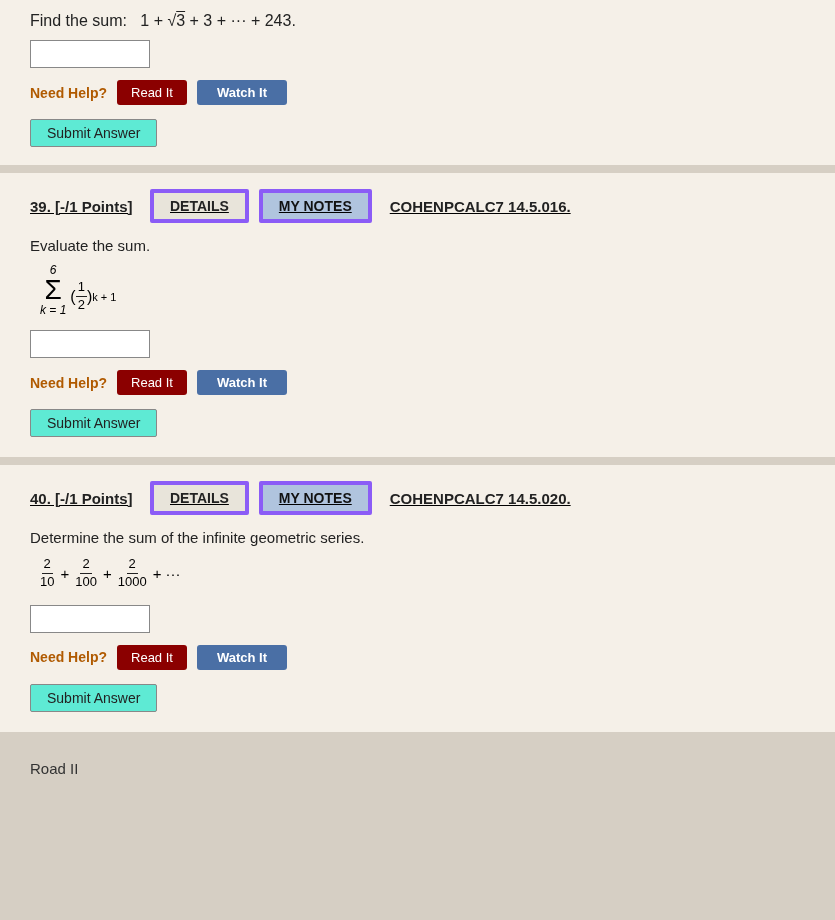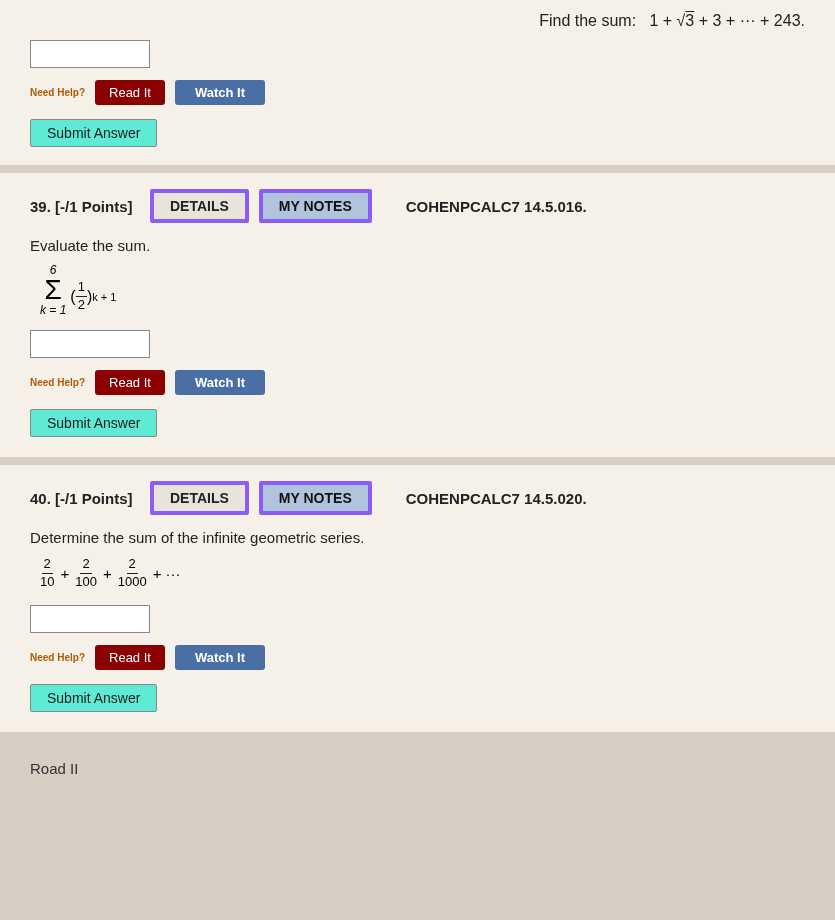--- a/index.html
+++ b/index.html
@@ -12,20 +12,21 @@
     .problem-section {
       background: #f5f0e8;
       margin-bottom: 8px;
       padding: 16px 30px 20px 30px;
     }
     .problem-header {
       display: flex;
       align-items: center;
       gap: 10px;
       margin-bottom: 14px;
+      text-decoration: underline;
     }
     .problem-number {
       font-weight: bold;
       font-size: 15px;
       color: #222;
       min-width: 110px;
     }
     .btn-details, .btn-mynotes {
       border: 4px solid #8b5cf6;
       background: #e8e4da;
@@ -37,21 +38,21 @@
       color: #222;
     }
     .btn-mynotes {
       background: #b0c4de;
       color: #111;
     }
     .problem-code {
       font-weight: bold;
       font-size: 15px;
       color: #222;
-      margin-left: 24px;
+      margin-left: 8px;
     }
     .problem-body {
       margin-left: 0;
     }
     .problem-text {
       font-size: 15px;
       color: #222;
       margin-bottom: 10px;
     }
     .answer-input {
@@ -66,21 +67,21 @@
     }
     .need-help-row {
       display: flex;
       align-items: center;
       gap: 10px;
       margin-bottom: 14px;
     }
     .need-help-label {
       font-weight: bold;
       color: #b05a00;
-      font-size: 10px;
+      font-size: 14px;
     }
     .btn-read-it {
       background: #8b0000;
       color: #fff;
       border: none;
       padding: 5px 14px;
       font-size: 13px;
       cursor: pointer;
       border-radius: 3px;
       font-weight: normal;
@@ -106,21 +107,20 @@
     }
     .top-section {
       background: #f5f0e8;
       padding: 12px 30px 18px 30px;
       margin-bottom: 8px;
     }
     .find-sum-text {
       font-size: 16px;
       color: #222;
       margin-bottom: 10px;
-      text-align: right;
     }
     sup { font-size: 11px; }
     .sigma-expr {
       display: flex;
       align-items: flex-end;
       gap: 4px;
       margin: 10px 0 14px 10px;
       font-size: 15px;
     }
     .sigma-symbol {

